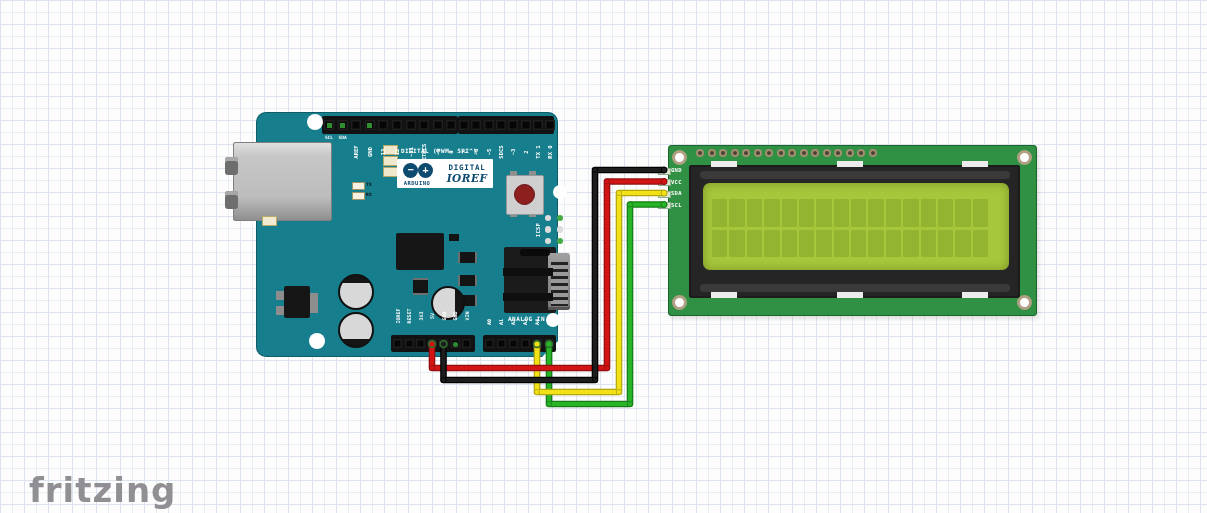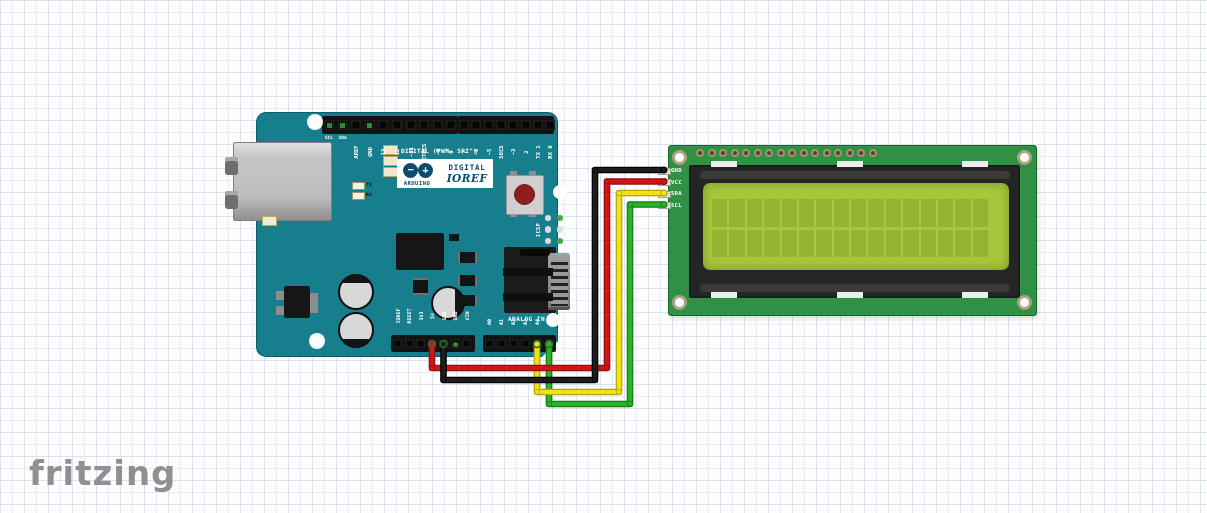--- a/index.html
+++ b/index.html
@@ -22,21 +22,21 @@
   #board{
     position:absolute;left:256px;top:112px;width:302px;height:245px;
     background:#177e8d;border-radius:10px;
     clip-path:polygon(0 0,100% 0,100% calc(100% - 16px),calc(100% - 16px) 100%,0 100%);
     box-shadow:inset 0 0 0 1px rgba(0,30,40,.35);
   }
   #lcd-pcb{
     position:absolute;left:668px;top:145px;width:369px;height:171px;
     background:#309044;border-radius:4px;box-shadow:inset 0 0 0 1px rgba(0,60,15,.5), 2px 3px 4px rgba(0,0,0,.12);
   }
-  #wm{position:absolute;left:29px;top:453px;color:#909094;
+  #wm{position:absolute;left:29px;top:470px;color:#909094;
       font:bold 34px "DejaVu Sans",sans-serif;letter-spacing:1px;}
   svg{position:absolute;left:0;top:0;}
 </style>
 </head>
 <body>
 
 <div id="stage">
 
   <div id="board"></div>
 

